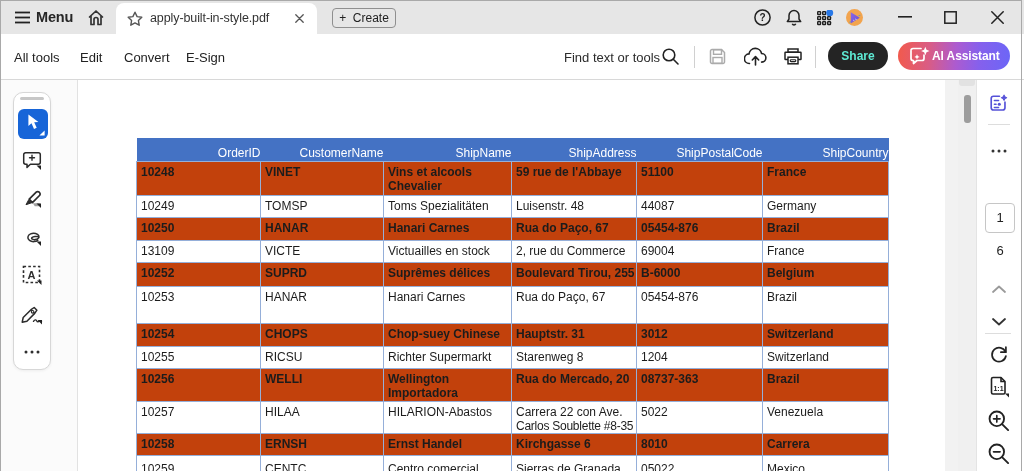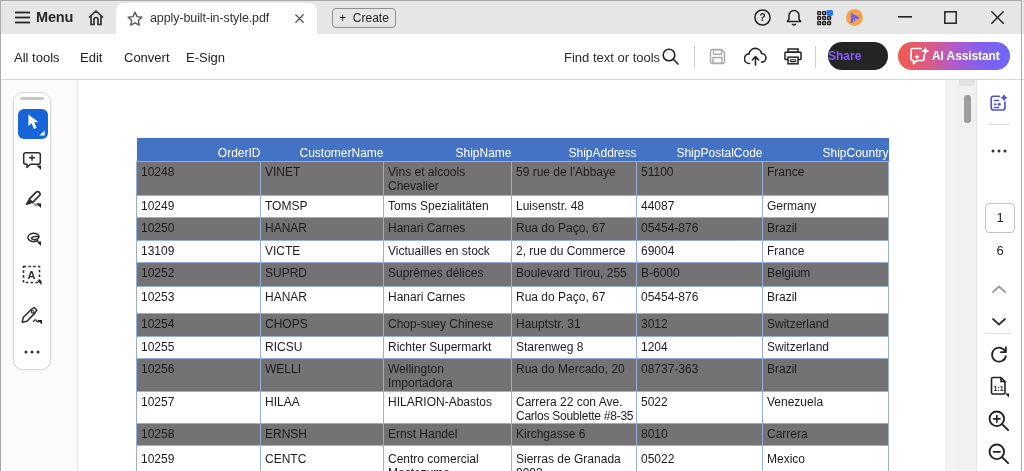--- a/index.html
+++ b/index.html
@@ -12,37 +12,37 @@
 #tab { position:absolute; left:116px; top:3px; width:201px; height:31px; background:#fff; border-radius:8px 8px 0 0; }
 #menuTxt { position:absolute; left:36px; top:9px; font-size:14.5px; font-weight:700; color:#262626; letter-spacing:-0.2px; }
 #tabname { position:absolute; left:150px; top:11px; font-size:12.5px; color:#333; letter-spacing:-0.1px; }
 #createbtn { position:absolute; left:320px; top:8px; width:64px; height:20px; border:1px solid #8f8f8f; border-radius:4px; font-size:12px; color:#222; text-align:center; line-height:18px;margin-left:12px; }
 
 
 #toolbar { position:absolute; left:0; top:34px; width:1024px; height:46px; background:#fff; border-bottom:1px solid #d8d8d8; }
 .menuitem { position:absolute; top:50px; font-size:13px; color:#222; }
 #findtxt { position:absolute; left:564px; top:50px; font-size:13px; color:#2c2c2c; }
 .vdivider { position:absolute; top:12px; width:1px; height:22px; background:#d0d0d0; }
-#sharebtn { position:absolute; left:828px; top:42px; width:60px; height:28px; background:#242424; border-radius:14px; color:#8b5cf6; font-size:12px; font-weight:700; text-align:left; line-height:28px; }
+#sharebtn { position:absolute; left:828px; top:42px; width:60px; height:28px; background:#242424; border-radius:14px; color:#5eead4; font-size:12px; font-weight:700; text-align:center; line-height:28px; }
 #aibtn { position:absolute; left:898px; top:42px; width:112px; height:28px; border-radius:14px; background:linear-gradient(93deg,#f25a4c 0%, #d95c85 28%, #ac5bd0 52%, #8660ec 72%, #6c66f7 100%); color:#fff; }
 #aibtn span { position:absolute; left:34px; top:7px; font-size:12px; font-weight:700; letter-spacing:-0.1px; }
 
 
 #content { position:absolute; left:0; top:80px; width:1024px; height:391px; background:#fff; }
 #leftrail { position:absolute; left:0; top:0; width:78px; height:391px; background:#fbfbfb; border-right:1px solid #e2e2e2; }
 #palette { position:absolute; left:13px; top:92px; width:38px; height:278px; background:#fff; border:1px solid #d7d7d7; border-radius:10px; box-shadow:0 1px 3px rgba(0,0,0,0.06); }
 #handle { position:absolute; left:6px; top:4px; width:24px; height:3px; background:#c7c7c7; border-radius:2px; }
 #selbtn { position:absolute; left:4px; top:16px; width:30px; height:30px; background:#1765d8; border-radius:6px; }
 
 
 #page { position:absolute; left:79px; top:0; width:866px; height:391px; background:#fff; overflow:hidden; }
 table { border-collapse:collapse; table-layout:fixed; position:absolute; left:136px; top:138px; width:752px; font-family:"Liberation Sans", sans-serif; }
 th { background:#4472c4; color:#fff; font-weight:400; font-size:12px; text-align:right; padding:8px 0 0 5px; height:23px; vertical-align:middle; }
 td { border:1px solid #95afd9; font-size:12px; color:#1c1c1c; vertical-align:top; padding:3px 0 0 4px; line-height:14px; white-space:nowrap; overflow:hidden; }
-tr.b td { background:#737373; }
+tr.b td { background:#c2410c;font-weight:bold; }
 
 
 #graystrip { position:absolute; left:945px; top:0; width:31px; height:391px; background:#f2f2f2; }
 #sbtrack { position:absolute; left:958px; top:0; width:18px; height:391px; background:#f0f0f0; }
 #sbcap { position:absolute; left:959px; top:0; width:16px; height:6px; background:#e2e2e2; border-radius:0 0 3px 3px; }
 #sbthumb { position:absolute; left:964px; top:15px; width:7px; height:28px; background:#9d9d9d; border-radius:3px; }
 #rightrail { position:absolute; left:976px; top:0; width:48px; height:391px; background:#fff; border-left:1px solid #e4e4e4; }
 #pagebox { position:absolute; left:985px; top:203px; width:30px; height:30px; border:1px solid #c6c6c6; border-radius:4px; background:#fff; font-size:13px; color:#222; text-align:center; line-height:28px; }
 #totpages { position:absolute; left:985px; top:243px; width:30px; font-size:13px; color:#222; text-align:center; }
 .rico { position:absolute; left:988px; width:22px; height:22px; }
@@ -289,21 +289,21 @@
           <td>France</td>
         </tr>
     <tr class="b" style="height:24px">
           <td>10252</td>
           <td>SUPRD</td>
           <td>Suprêmes délices</td>
           <td>Boulevard Tirou, 255</td>
           <td>B-6000</td>
           <td>Belgium</td>
         </tr>
-    <tr style="height:27px">
+    <tr style="height:37px">
           <td>10253</td>
           <td>HANAR</td>
           <td>Hanari Carnes</td>
           <td>Rua do Paço, 67</td>
           <td>05454-876</td>
           <td>Brazil</td>
         </tr>
     <tr class="b" style="height:22.6px">
           <td>10254</td>
           <td>CHOPS</td>

